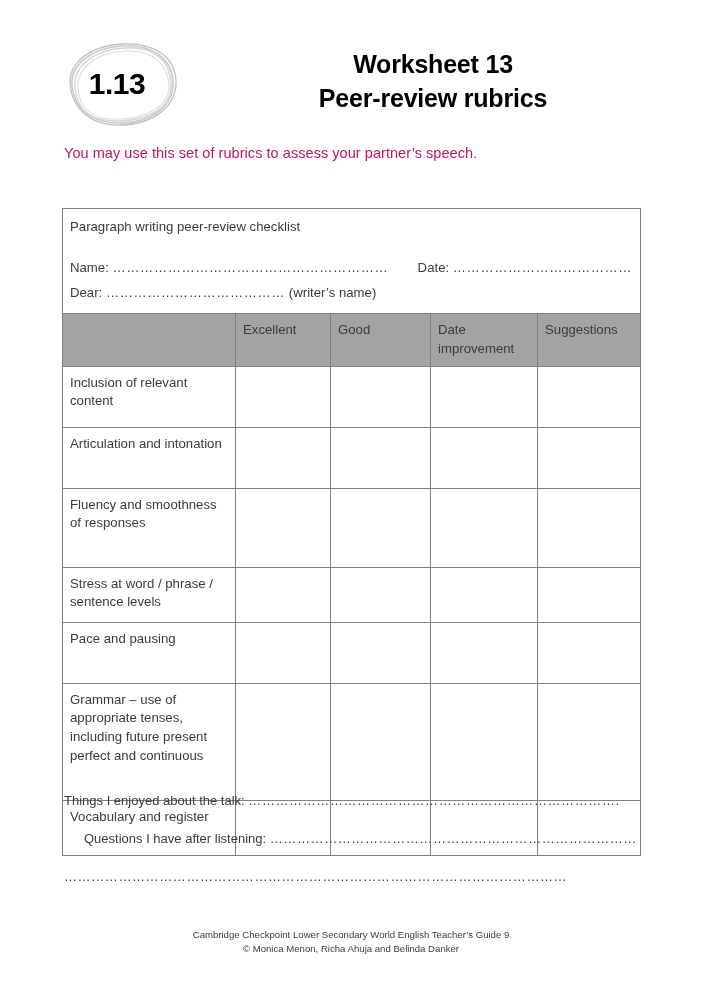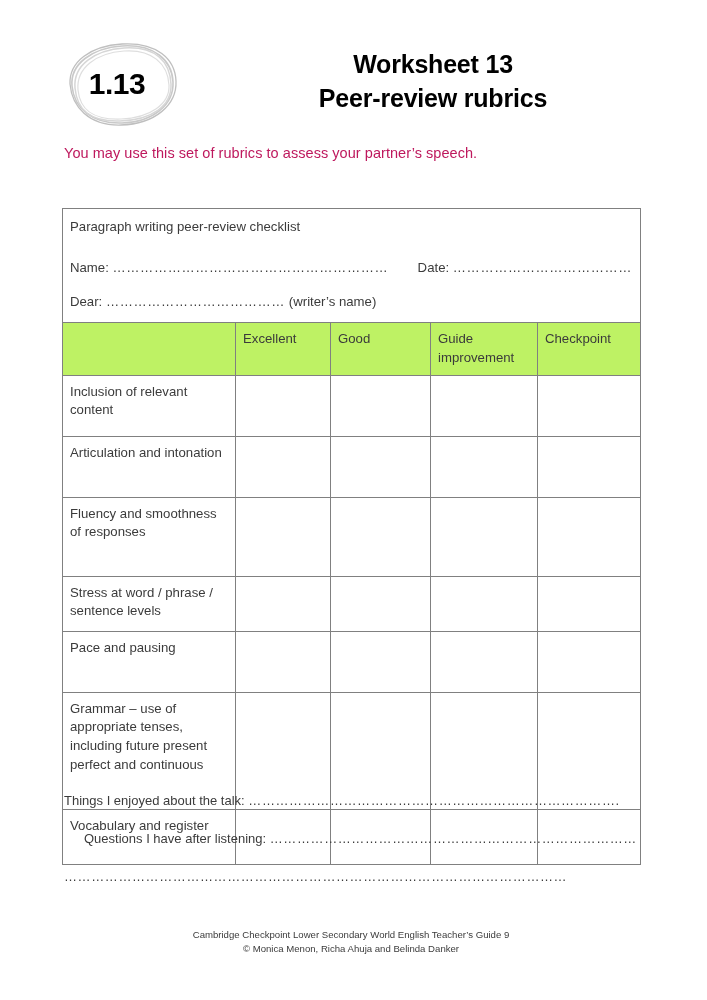--- a/index.html
+++ b/index.html
@@ -99,31 +99,31 @@
     padding: 9px 8px 10px 7px !important;
   }
   .meta-title {
     font-size: 13.2px;
     color: #3b3b3b;
     margin-bottom: 22px;
   }
   .meta-line {
     font-size: 13.2px;
     color: #3b3b3b;
-    margin-bottom: 16px;
+    margin-bottom: 7px;
     white-space: nowrap;
   }
   .meta-line:last-child { margin-bottom: 0; }
   .dots {
     color: #3b3b3b;
     letter-spacing: 0.6px;
   }
   .gap-sm { display: inline-block; width: 22px; }
   .head-row td {
-    background: #bef264;
+    background: #a3a3a3;
     padding-top: 7px;
     padding-bottom: 7px;
     height: 36px;
   }
   .col-a { width: 173px; }
   .col-b { width: 95px; }
   .col-c { width: 100px; }
   .col-d { width: 107px; }
   .col-e { width: 103px; }
 
@@ -200,22 +200,22 @@
           <span class="dots">…………………………………</span>
           <span>(writer’s name)</span>
         </div>
       </td>
     </tr>
 
     <tr class="head-row">
       <td></td>
       <td>Excellent</td>
       <td>Good</td>
-      <td>Guide improvement</td>
-      <td>Checkpoint</td>
+      <td>Date improvement</td>
+      <td>Suggestions</td>
     </tr>
 
     <tr>
       <td>Inclusion of relevant content</td>
       <td style="height:46px"></td>
       <td></td>
       <td></td>
       <td></td>
     </tr>
     <tr>

